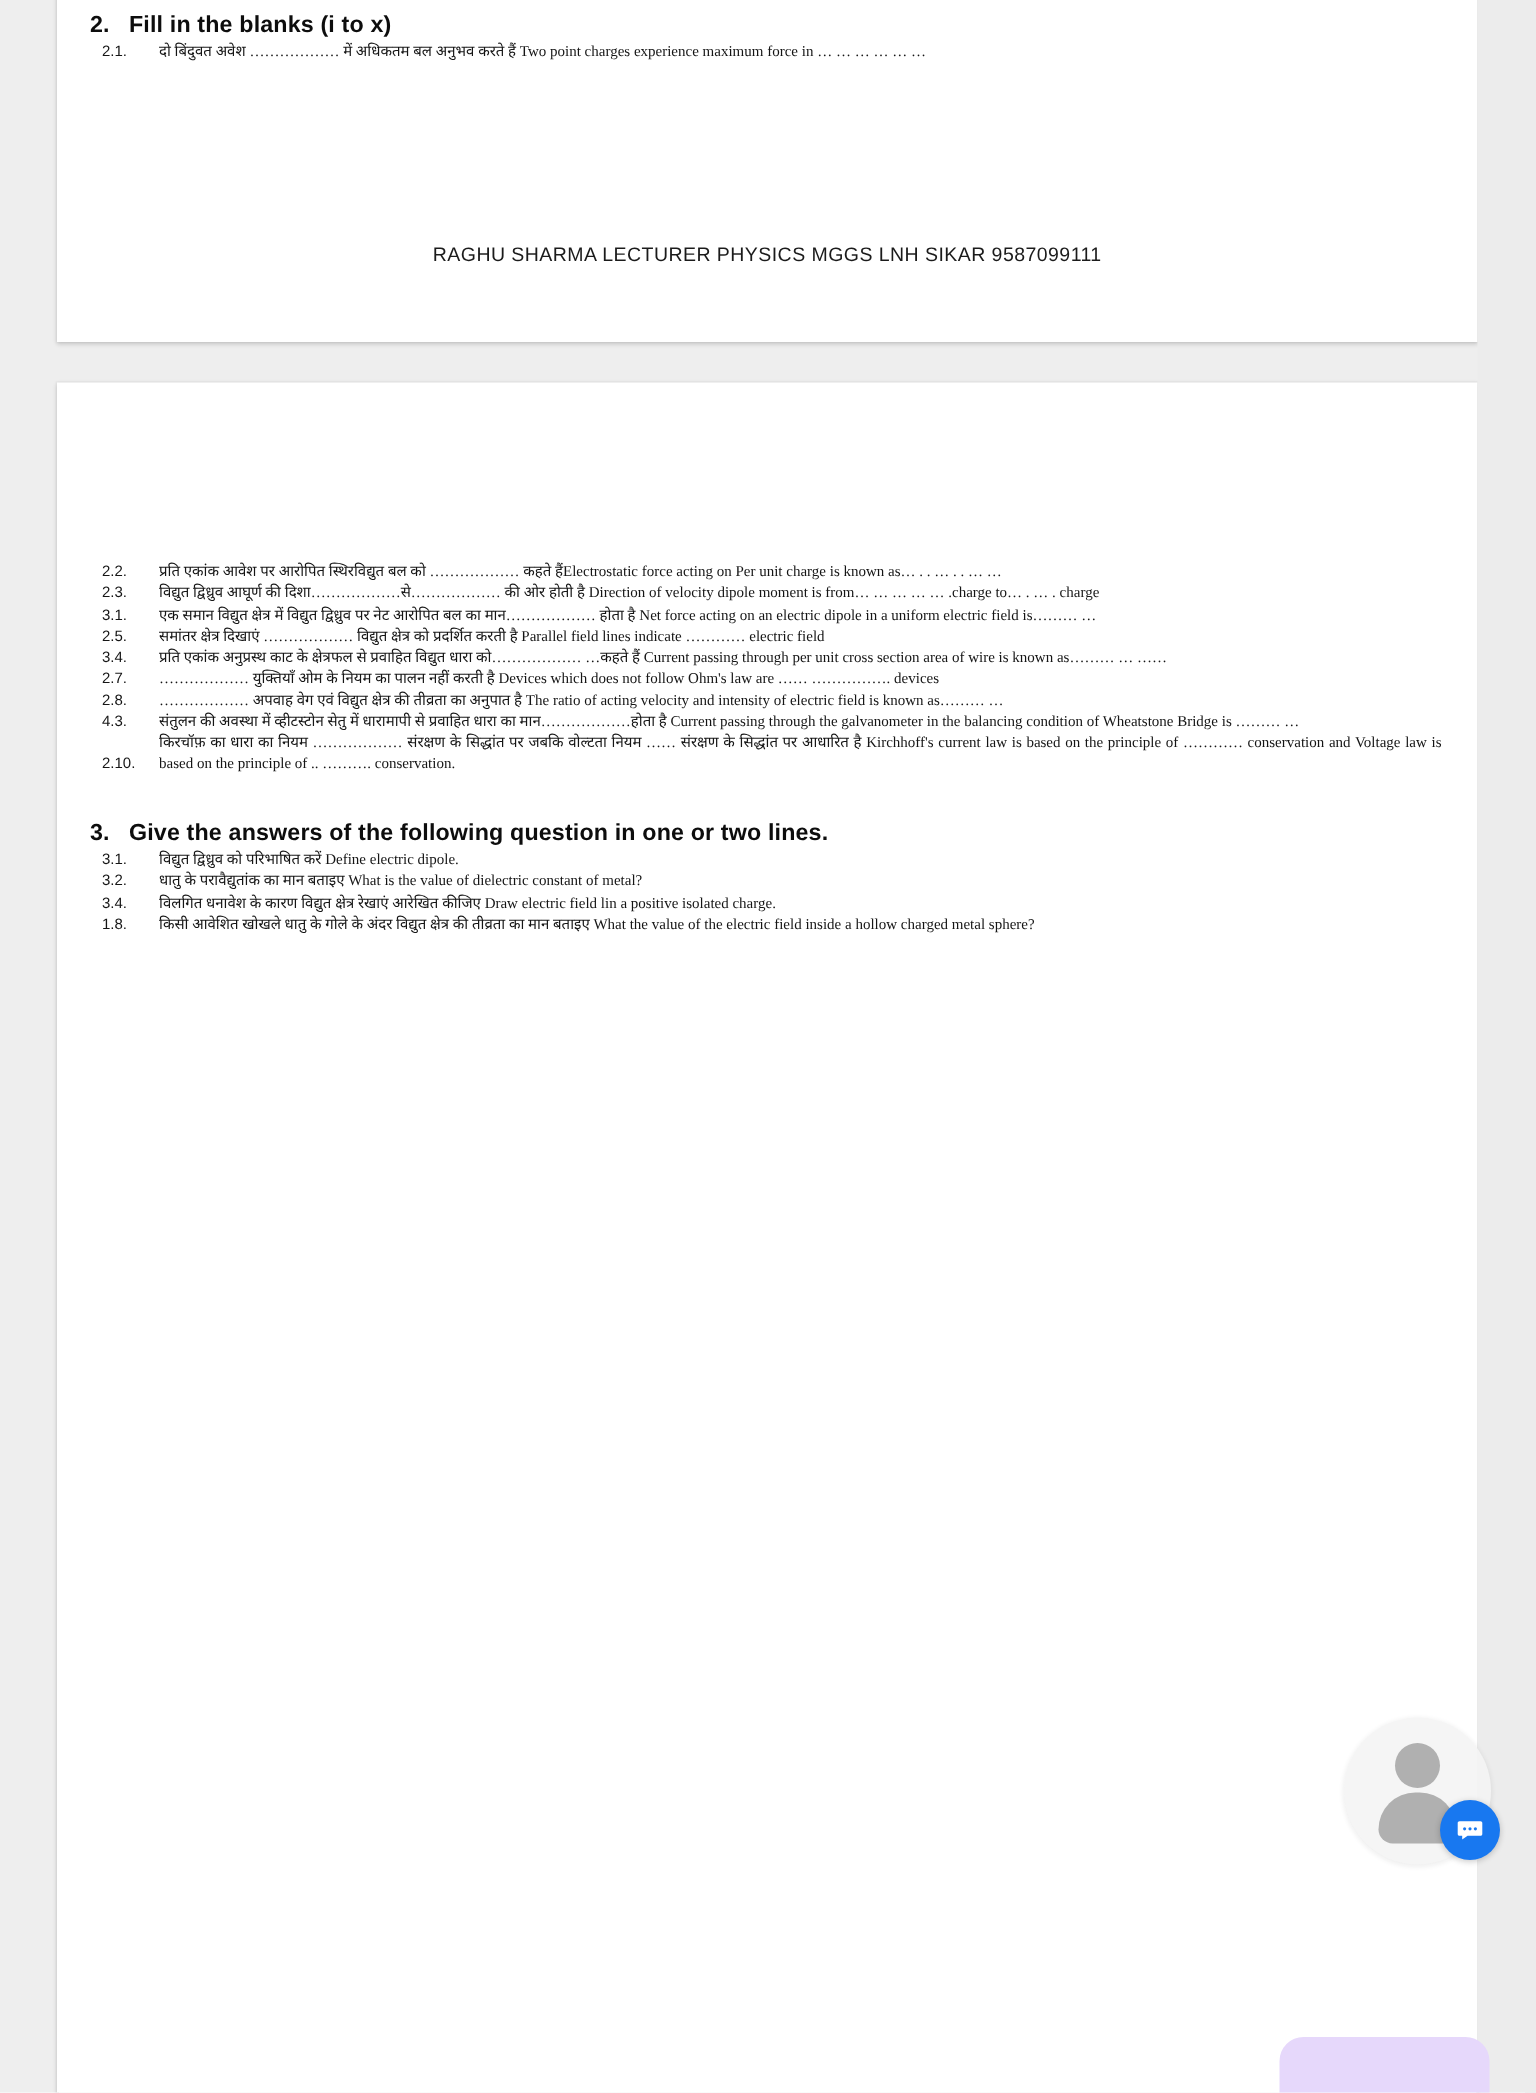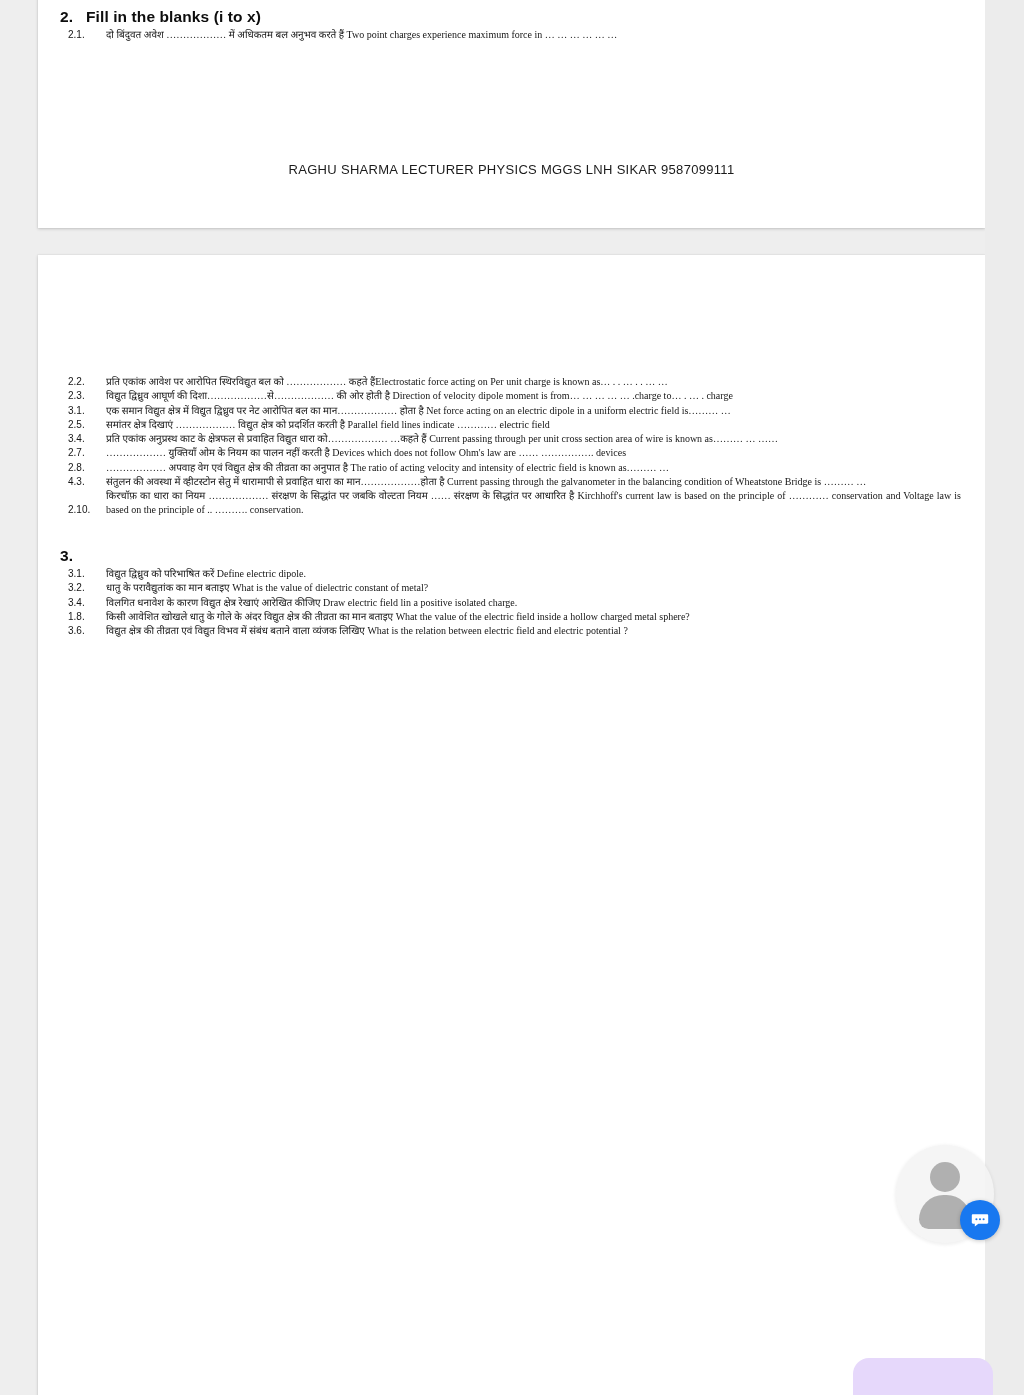--- a/index.html
+++ b/index.html
@@ -223,41 +223,38 @@
       </div>
       <div class="q">
         <span class="q-num">2.10.</span>
         <span class="q-body hi">किरचॉफ़ का धारा का नियम ……………… संरक्षण के सिद्धांत पर जबकि वोल्टता नियम …… संरक्षण के सिद्धांत पर आधारित है Kirchhoff's current law is based on the principle of ………… conservation and Voltage law is based on the principle of .. ………. conservation.</span>
       </div>
 
       <div class="spacer-md"></div>
 
       <div class="sec-head">
         <span class="sec-num">3.</span>
+        <span class="sec-title">Give the answers of the following question in one or two lines.</span>
       </div>
 
       <div class="q">
         <span class="q-num">3.1.</span>
         <span class="q-body hi nojustify">विद्युत द्विध्रुव को परिभाषित करें Define electric dipole.</span>
       </div>
       <div class="q">
         <span class="q-num">3.2.</span>
         <span class="q-body hi">धातु के परावैद्युतांक का मान बताइए What is the value of dielectric constant of metal?</span>
       </div>
       <div class="q">
         <span class="q-num">3.4.</span>
         <span class="q-body hi nojustify">विलगित धनावेश के कारण विद्युत क्षेत्र रेखाएं आरेखित कीजिए Draw electric field lin a positive isolated charge.</span>
       </div>
       <div class="q">
         <span class="q-num">1.8.</span>
         <span class="q-body hi">किसी आवेशित खोखले धातु के गोले के अंदर विद्युत क्षेत्र की तीव्रता का मान बताइए What the value of the electric field inside a hollow charged metal sphere?</span>
-      </div>
-      <div class="q">
-        <span class="q-num">3.6.</span>
-        <span class="q-body hi">विद्युत क्षेत्र की तीव्रता एवं विद्युत विभव में संबंध बताने वाला व्यंजक लिखिए What is the relation between electric field and electric potential ?</span>
       </div>
 
     </div>
   </div>
 
   <div class="edge-shade"></div>
 
   <div class="avatar-fab">
     <div class="head"></div>
     <div class="body"></div>

